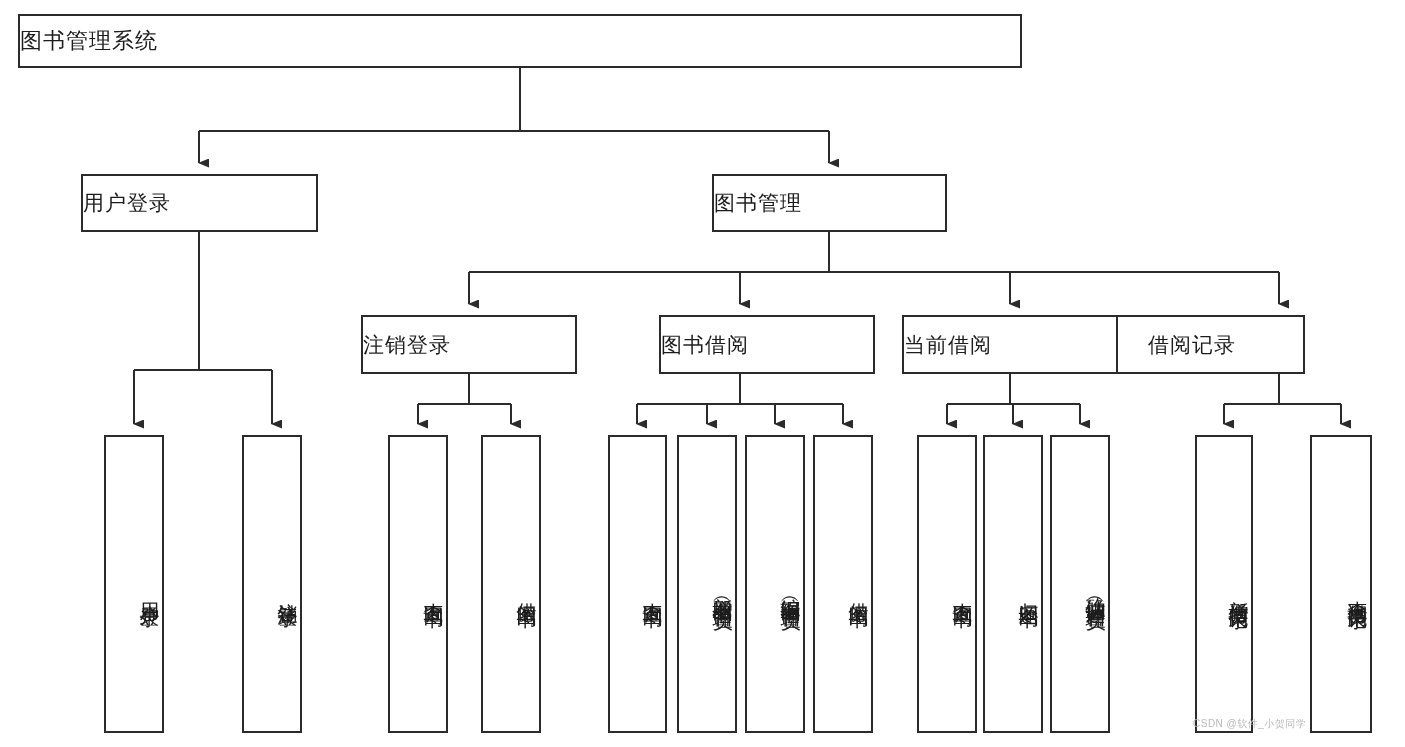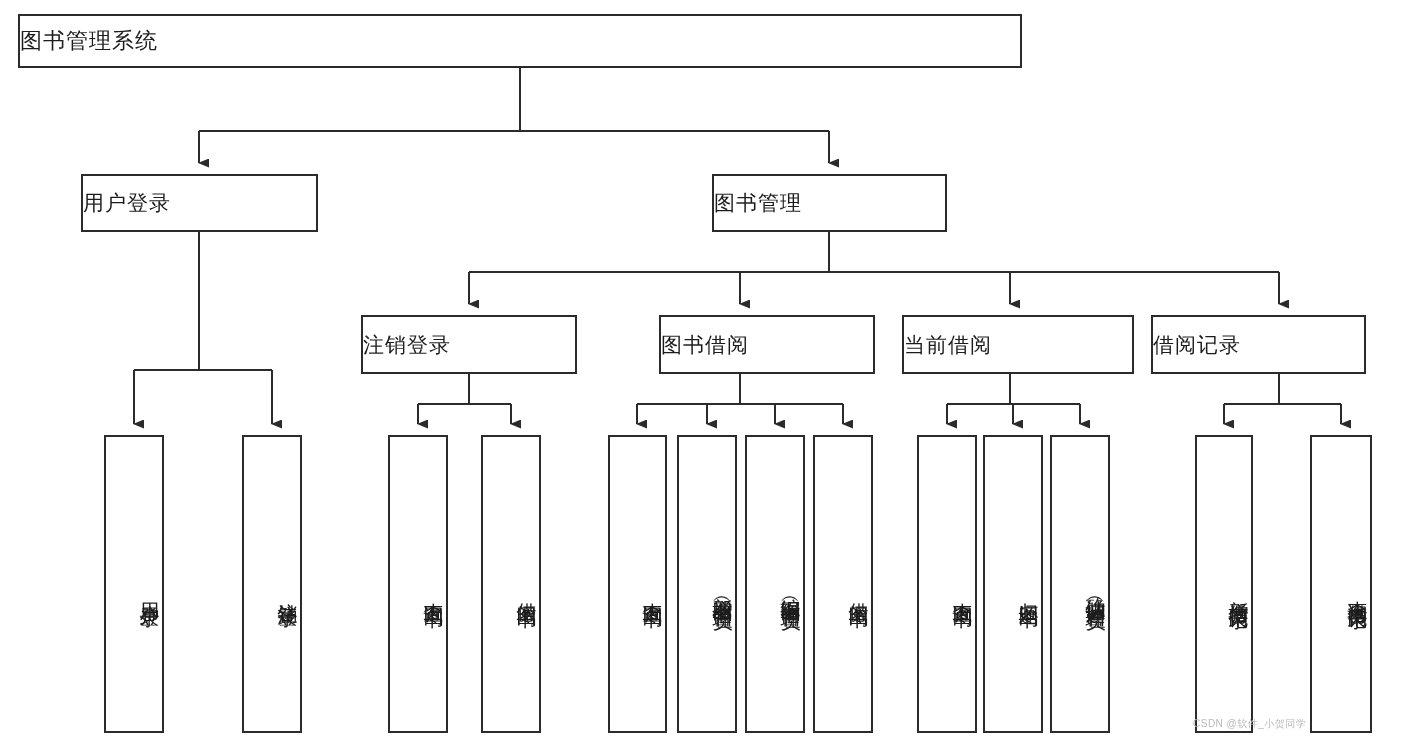--- a/index.html
+++ b/index.html
@@ -130,21 +130,21 @@
 
   <div class="node h" style="left: 361px; top: 315px; width: 216px; height: 59px;">
     <span>注销登录</span>
   </div>
   <div class="node h" style="left: 659px; top: 315px; width: 216px; height: 59px;">
     <span>图书借阅</span>
   </div>
   <div class="node h" style="left: 902px; top: 315px; width: 232px; height: 59px;">
     <span>当前借阅</span>
   </div>
-  <div class="node h" style="left: 1151px; top: 315px; width: 215px; height: 59px;">
+  <div class="node h" style="left: 1116px; top: 315px; width: 189px; height: 59px; padding-left: 30px;">
     <span>借阅记录</span>
   </div>
 
   <div class="node v" style="left: 104px; top: 435px; width: 60px; height: 298px;">
     <span>用户登录</span>
   </div>
   <div class="node v" style="left: 242px; top: 435px; width: 60px; height: 298px;">
     <span>注销登录</span>
   </div>
   <div class="node v" style="left: 388px; top: 435px; width: 60px; height: 298px;">

